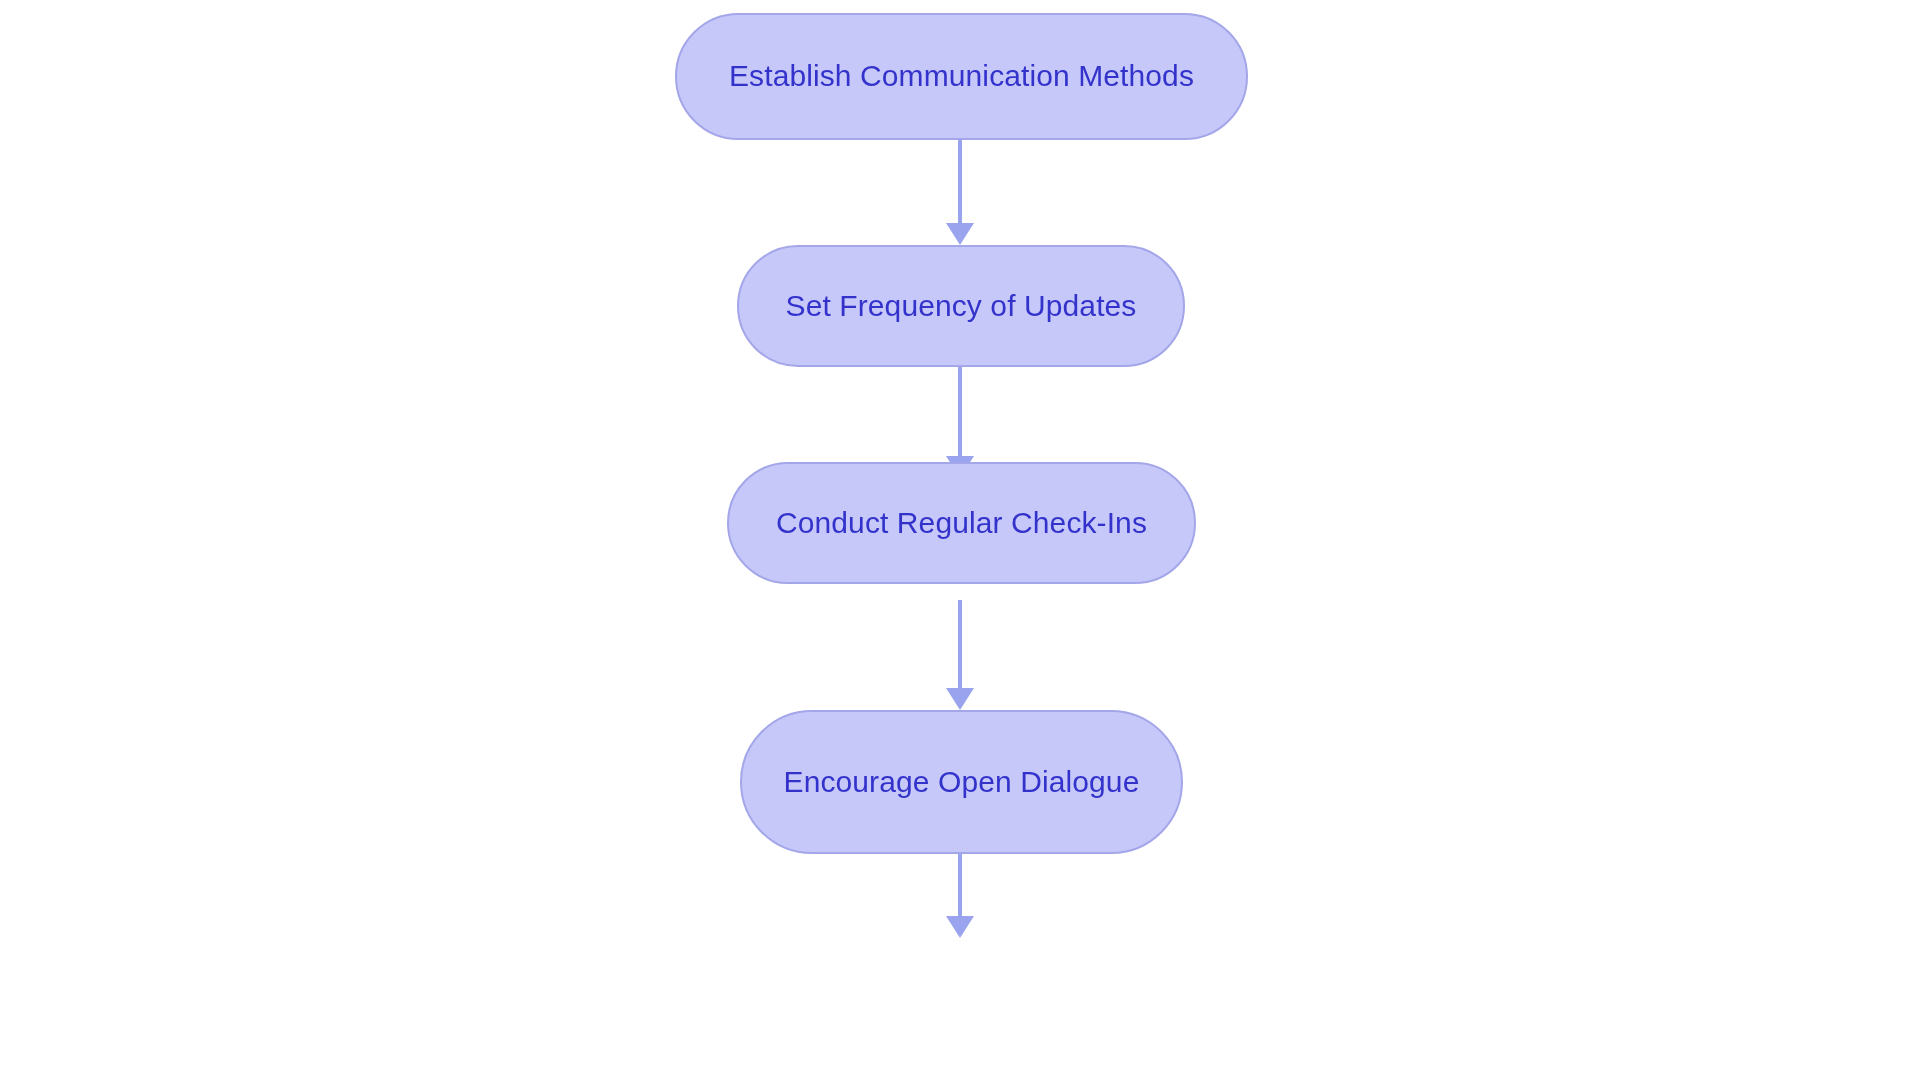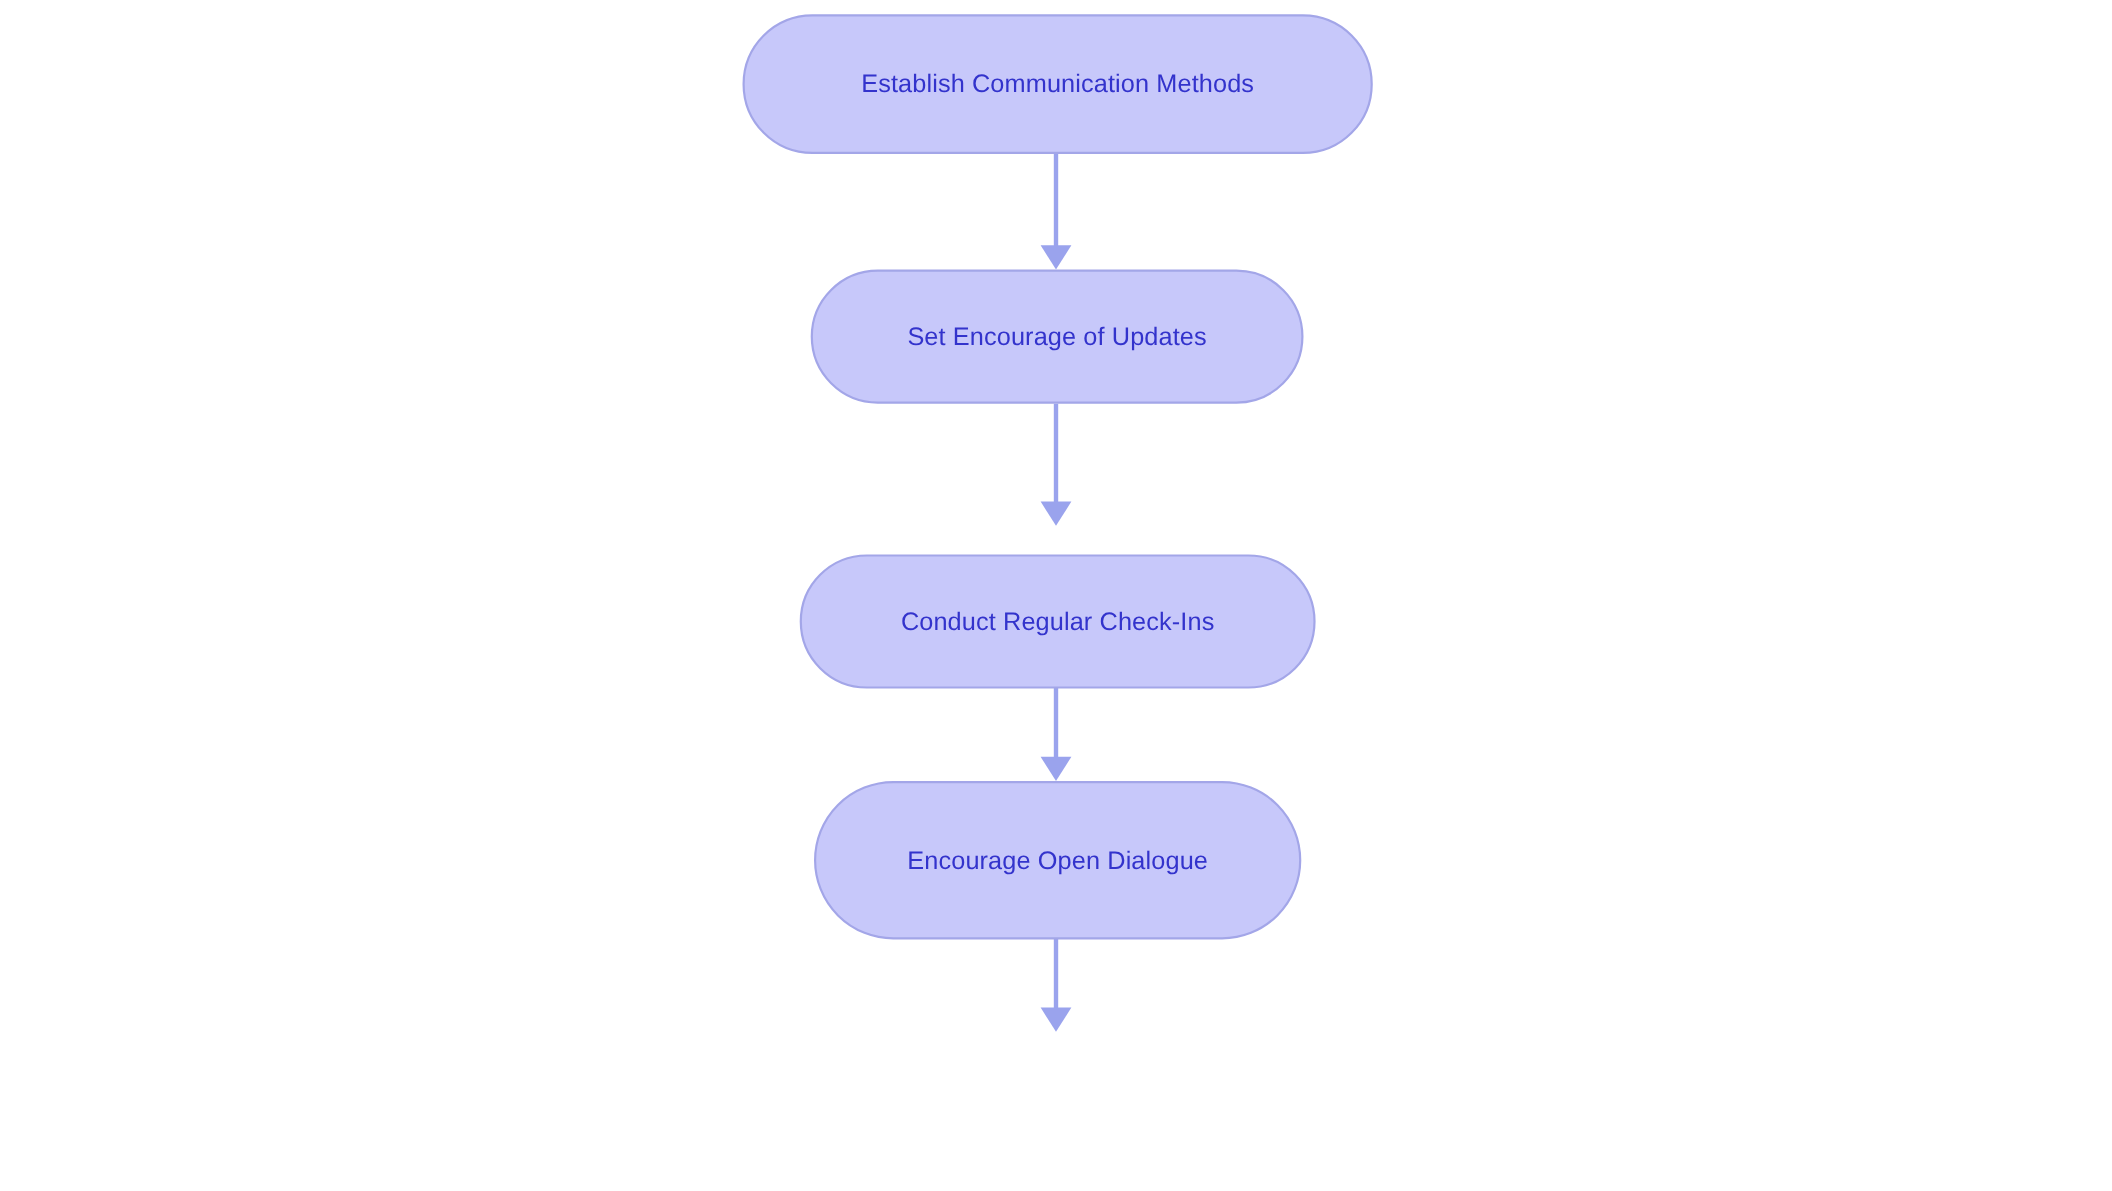--- a/index.html
+++ b/index.html
@@ -30,33 +30,33 @@
     align-items: center;
     justify-content: center;
     background: #c7c8fa;
     border: 2px solid #a3a6e8;
     border-radius: 999px;
     z-index: 2;
   }
   .node-label {
     color: #3333cc;
     font-family: "Liberation Sans", sans-serif;
-    font-size: 23px;
+    font-size: 30px;
     font-weight: 400;
     line-height: 1.15;
     letter-spacing: 0.1px;
     white-space: nowrap;
     text-align: center;
     -webkit-font-smoothing: antialiased;
   }
 
   
   #node-1 { left: 675px;  top: 13px;   width: 573px; height: 127px; }
   #node-2 { left: 737px;  top: 245px;  width: 448px; height: 122px; }
-  #node-3 { left: 727px;  top: 504px;  width: 469px; height: 122px; }
+  #node-3 { left: 727px;  top: 462px;  width: 469px; height: 122px; }
   #node-4 { left: 740px;  top: 710px;  width: 443px; height: 144px; }
   #node-5 { left: 648px;  top: 938px;  width: 629px; height: 122px; }
 
   
   .connector {
     position: absolute;
     left: 0;
     top: 0;
     width: 1920px;
     height: 1083px;
@@ -98,21 +98,21 @@
       <line class="conn-line" x1="960" y1="832" x2="960" y2="919"></line>
       <polygon class="conn-head" points="946,916 974,916 960,938"></polygon>
     </g>
   </svg>
 
   <div class="node" id="node-1">
     <span class="node-label">Establish Communication Methods</span>
   </div>
 
   <div class="node" id="node-2">
-    <span class="node-label">Set Encourage of Updates</span>
+    <span class="node-label">Set Frequency of Updates</span>
   </div>
 
   <div class="node" id="node-3">
     <span class="node-label">Conduct Regular Check-Ins</span>
   </div>
 
   <div class="node" id="node-4">
     <span class="node-label">Encourage Open Dialogue</span>
   </div>
 

